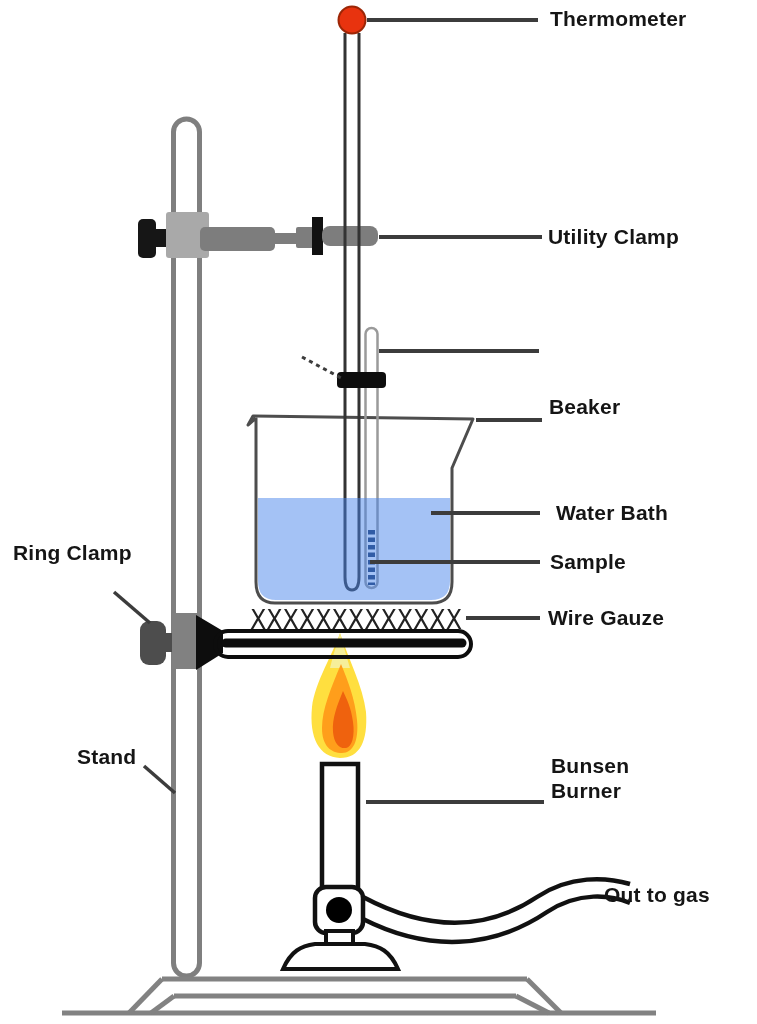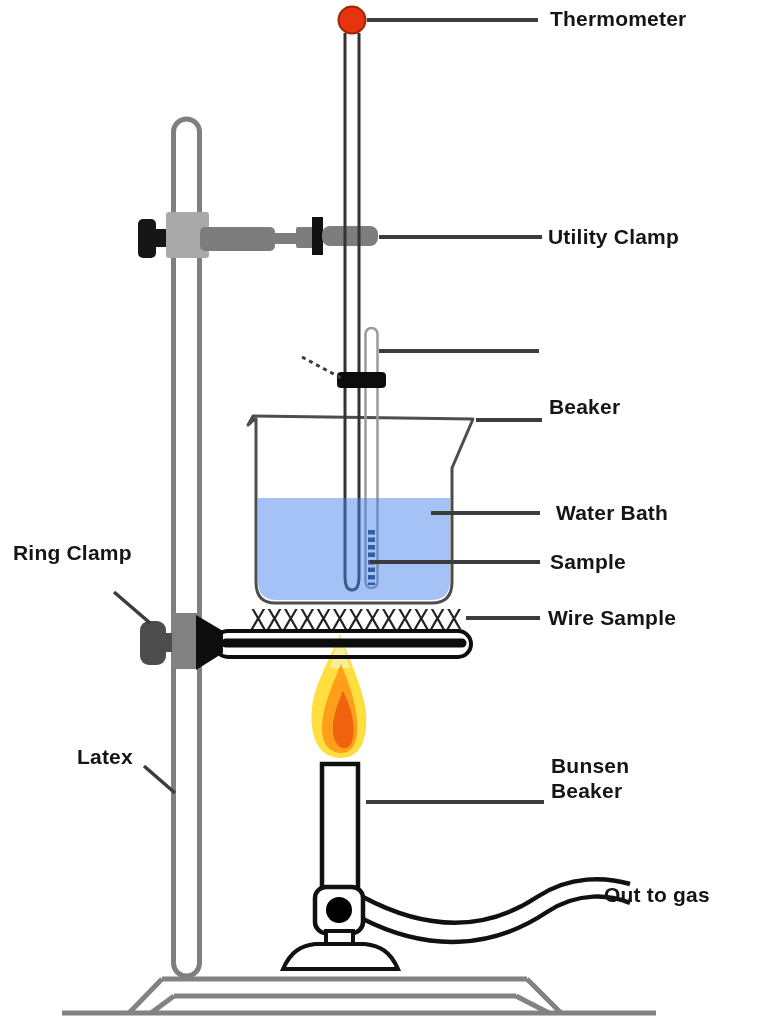--- a/index.html
+++ b/index.html
@@ -134,20 +134,20 @@
       <path d="M144,766 L175,793" stroke-width="3.5"></path>
       <path d="M302,357 L343,379" stroke-width="3" stroke-dasharray="4 4"></path>
     </g>
   </svg>
 
   <div class="lbl" id="lbl-thermometer">Thermometer</div>
   <div class="lbl" id="lbl-utility">Utility Clamp</div>
   <div class="lbl" id="lbl-beaker">Beaker</div>
   <div class="lbl" id="lbl-water">Water Bath</div>
   <div class="lbl" id="lbl-sample">Sample</div>
-  <div class="lbl" id="lbl-gauze">Wire Sample</div>
+  <div class="lbl" id="lbl-gauze">Wire Gauze</div>
   <div class="lbl" id="lbl-ring">Ring Clamp</div>
-  <div class="lbl" id="lbl-stand">Latex</div>
+  <div class="lbl" id="lbl-stand">Stand</div>
   <div class="lbl" id="lbl-bunsen">Bunsen
-Beaker</div>
+Burner</div>
   <div class="lbl" id="lbl-gas">Out to gas</div>
 
 </div>
 
 </body></html>

